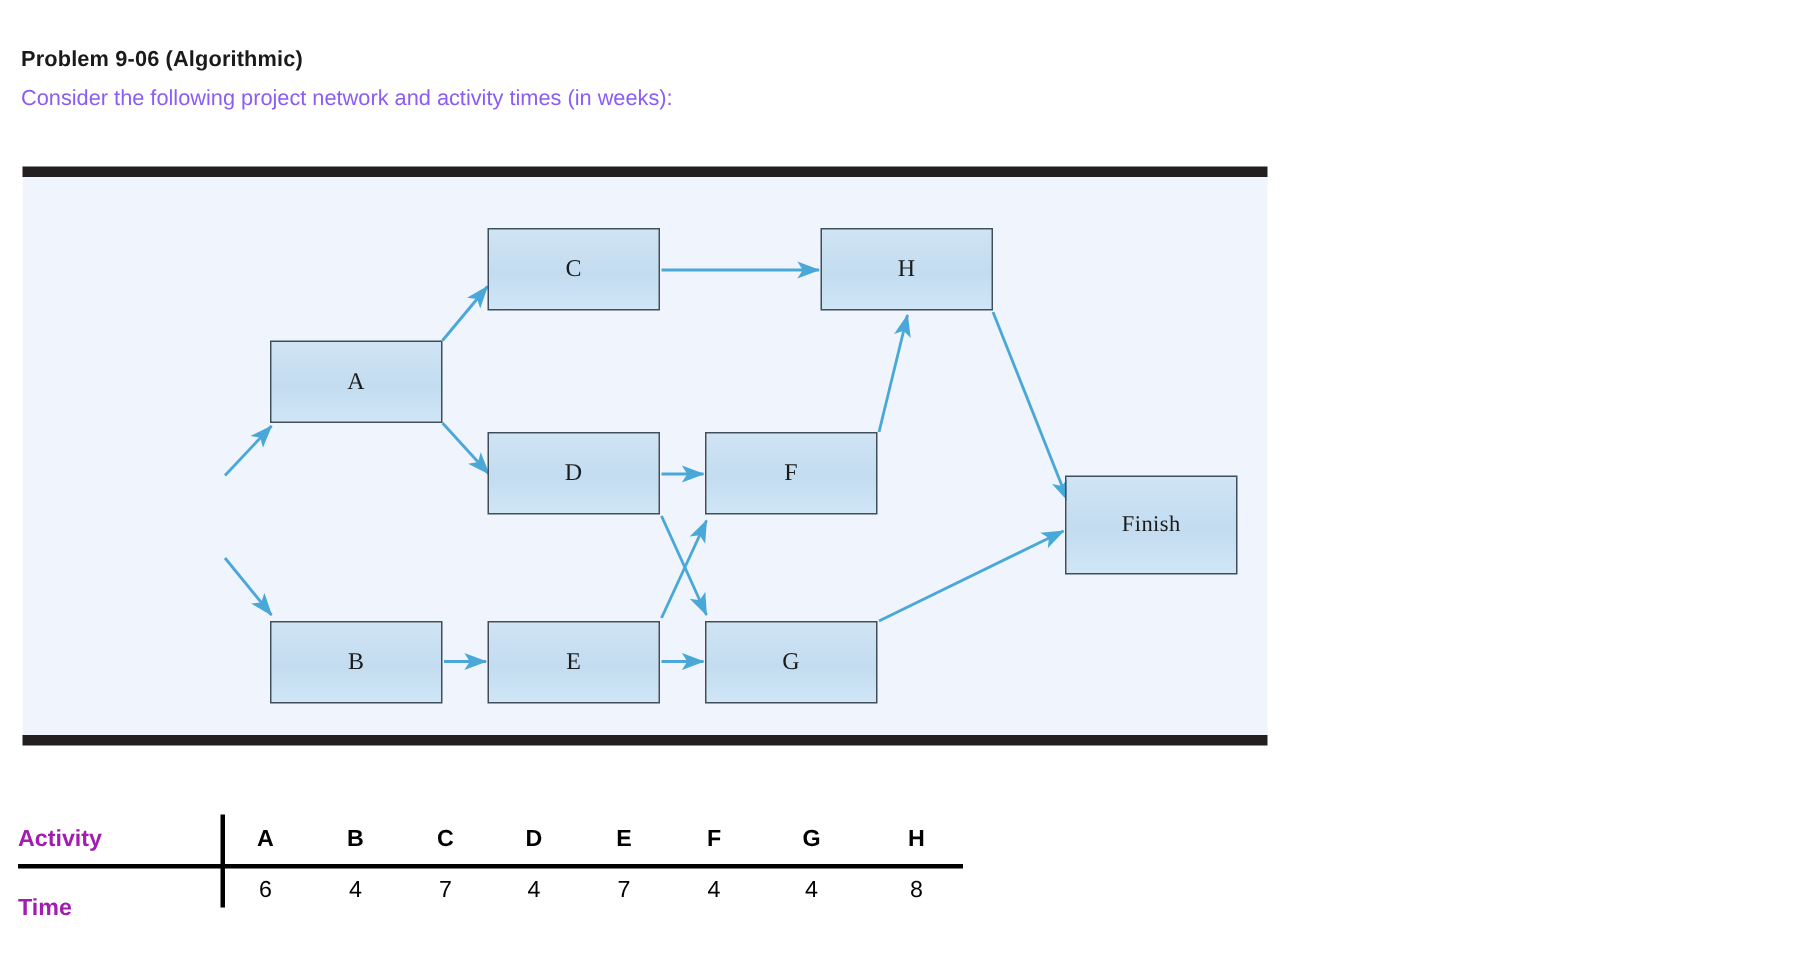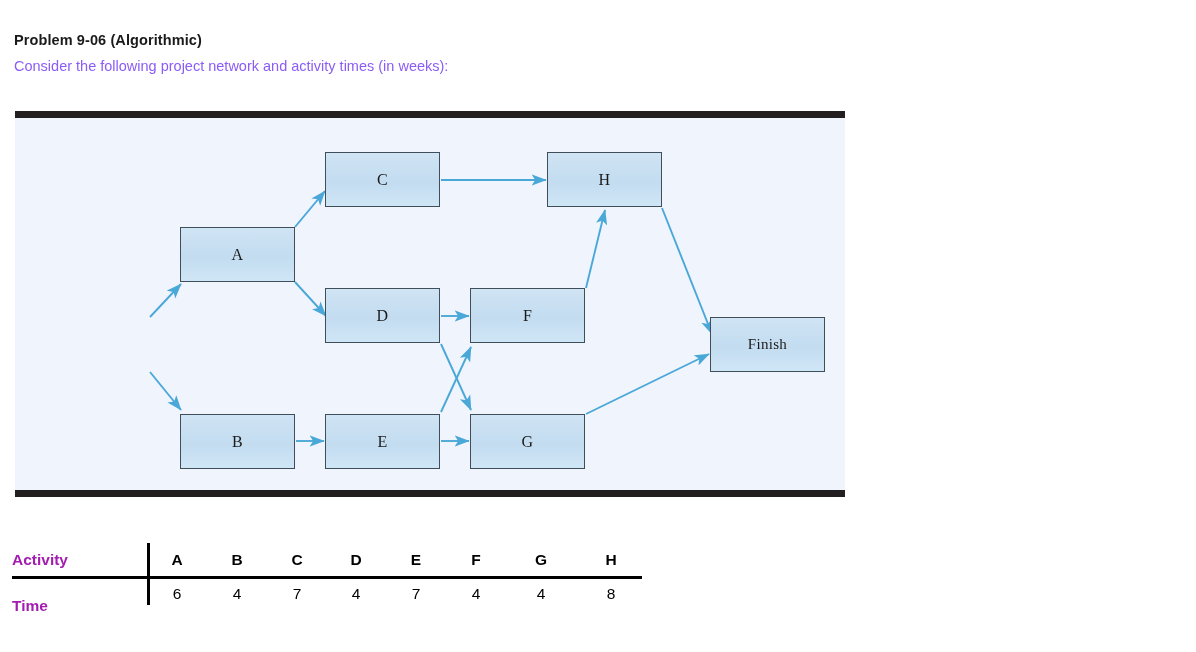--- a/index.html
+++ b/index.html
@@ -206,21 +206,21 @@
     </div>
     <div class="node-box letter" style="left:455px; top:170px; width:115px; height:55px;">
       <span>F</span>
     </div>
     <div class="node-box letter" style="left:455px; top:296px; width:115px; height:55px;">
       <span>G</span>
     </div>
     <div class="node-box letter" style="left:532px; top:34px; width:115px; height:55px;">
       <span>H</span>
     </div>
-    <div class="node-box" style="left:695px; top:199px; width:115px; height:55px;">
+    <div class="node-box" style="left:695px; top:199px; width:115px; height:66px;">
       <span>Finish</span>
     </div>
 
   </div>
 </div>
 
 <div id="activity-table">
   <div id="table-divider"></div>
   <div id="table-hrule"></div>
 

